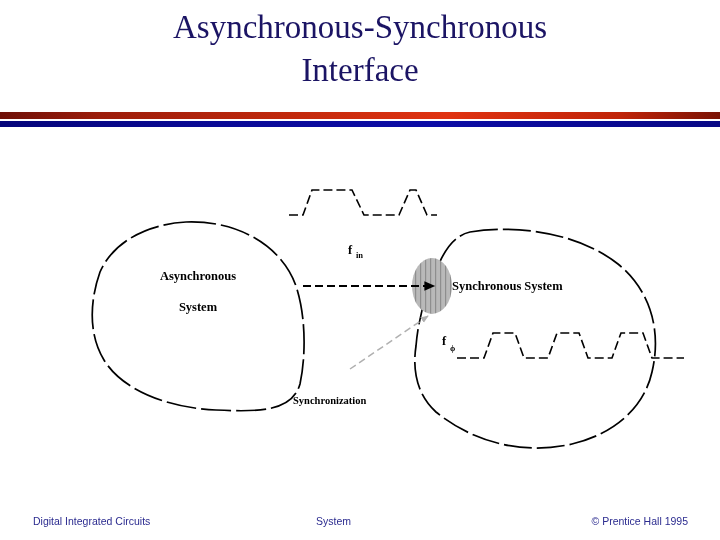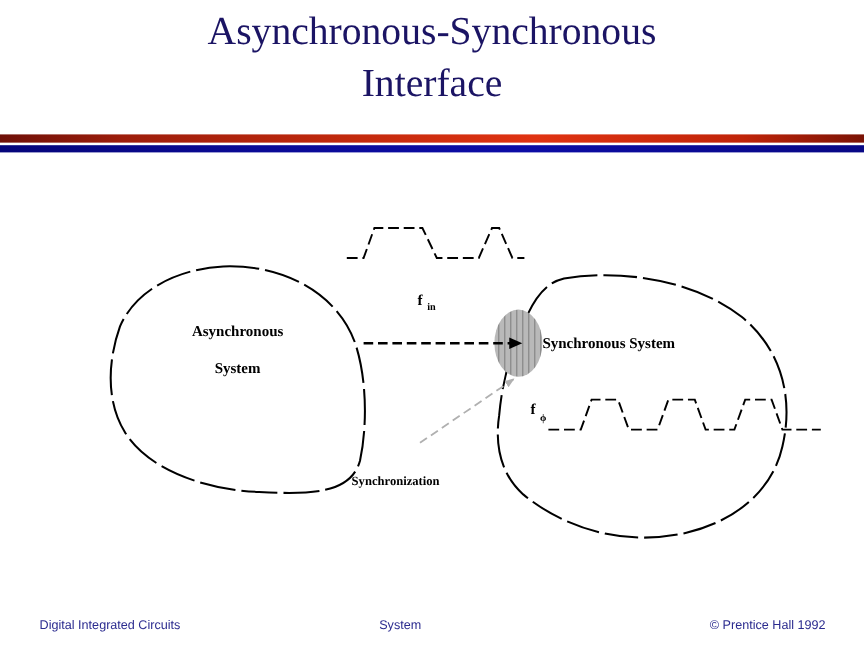--- a/index.html
+++ b/index.html
@@ -194,16 +194,16 @@
         <text class="dg-label dg-label-lg" x="442" y="205">f</text>
         <text class="dg-label dg-sub" x="450" y="211">ϕ</text>
       </g>
 
     </svg>
   </div>
 
   <div id="footer">
     <div class="footer-text" id="footer-left">Digital Integrated Circuits</div>
     <div class="footer-text" id="footer-mid">System</div>
-    <div class="footer-text" id="footer-right">© Prentice Hall 1992</div>
+    <div class="footer-text" id="footer-right">© Prentice Hall 1995</div>
   </div>
 
 </div>
 
 </body></html>

